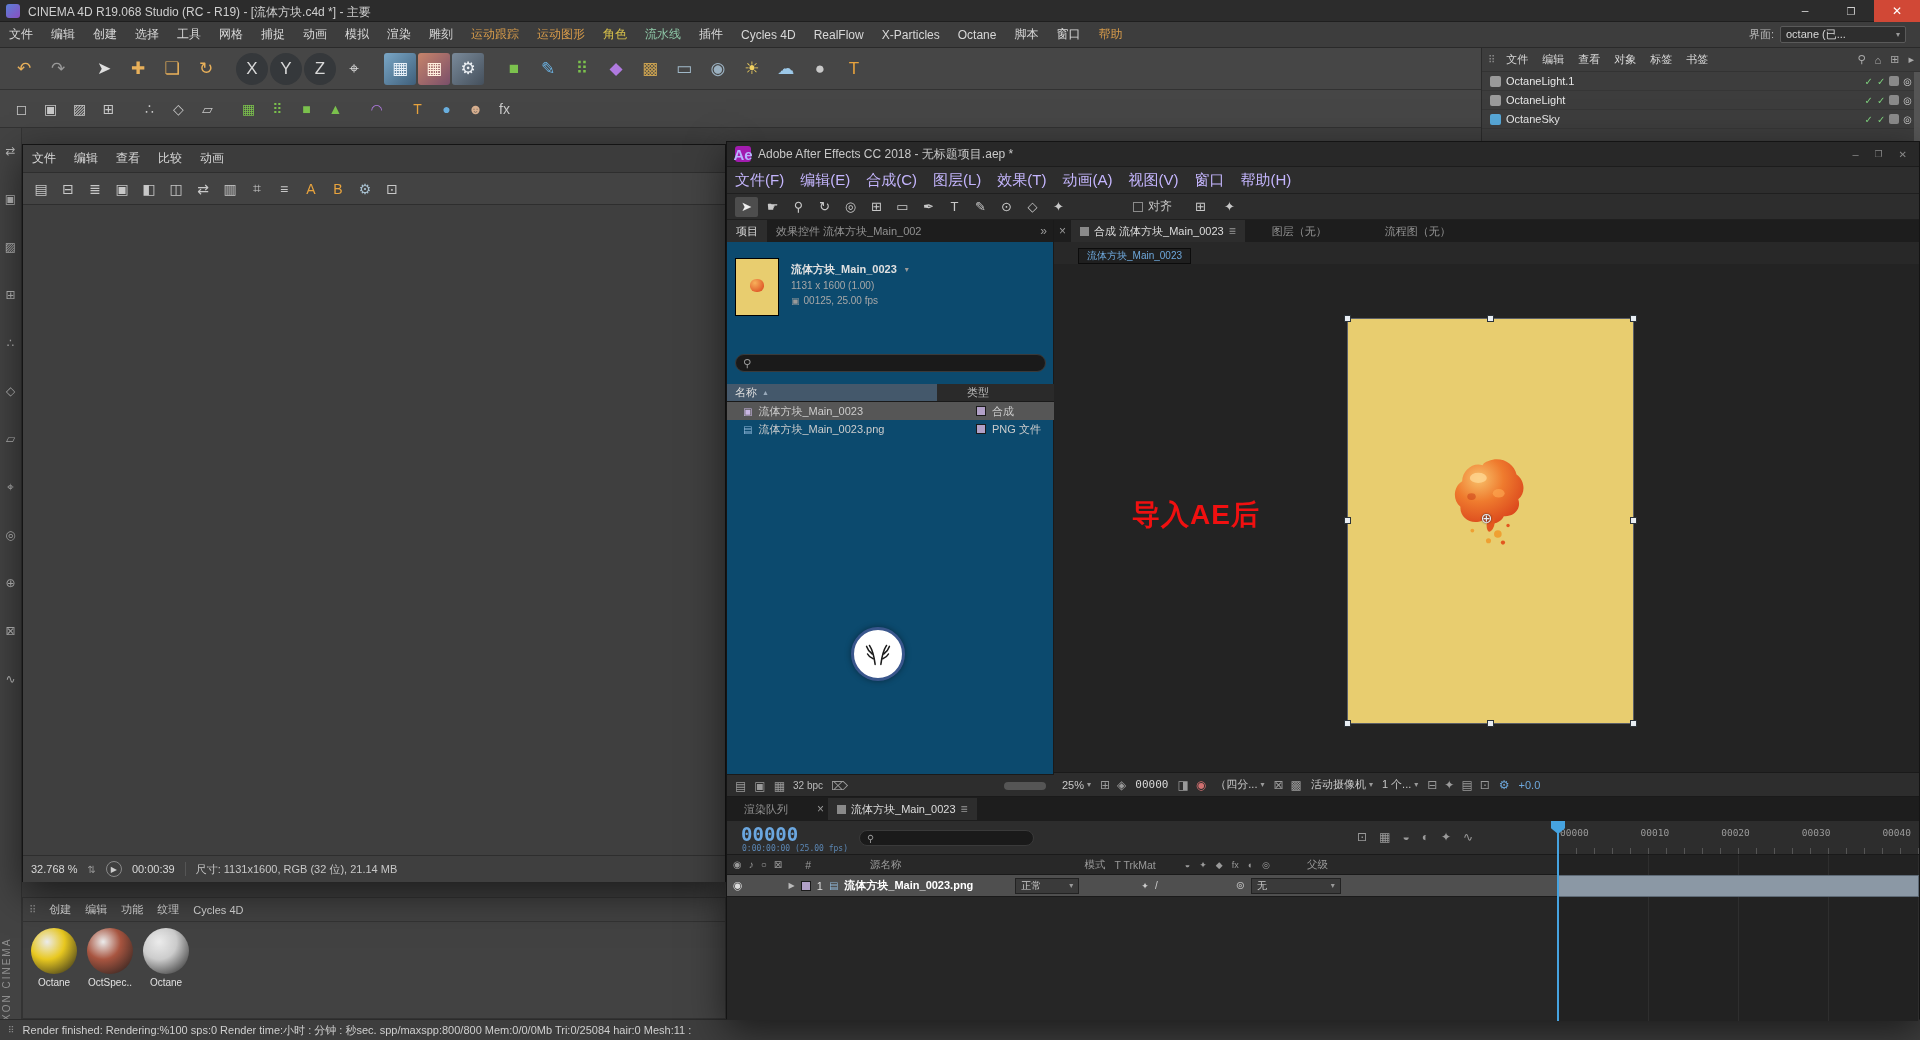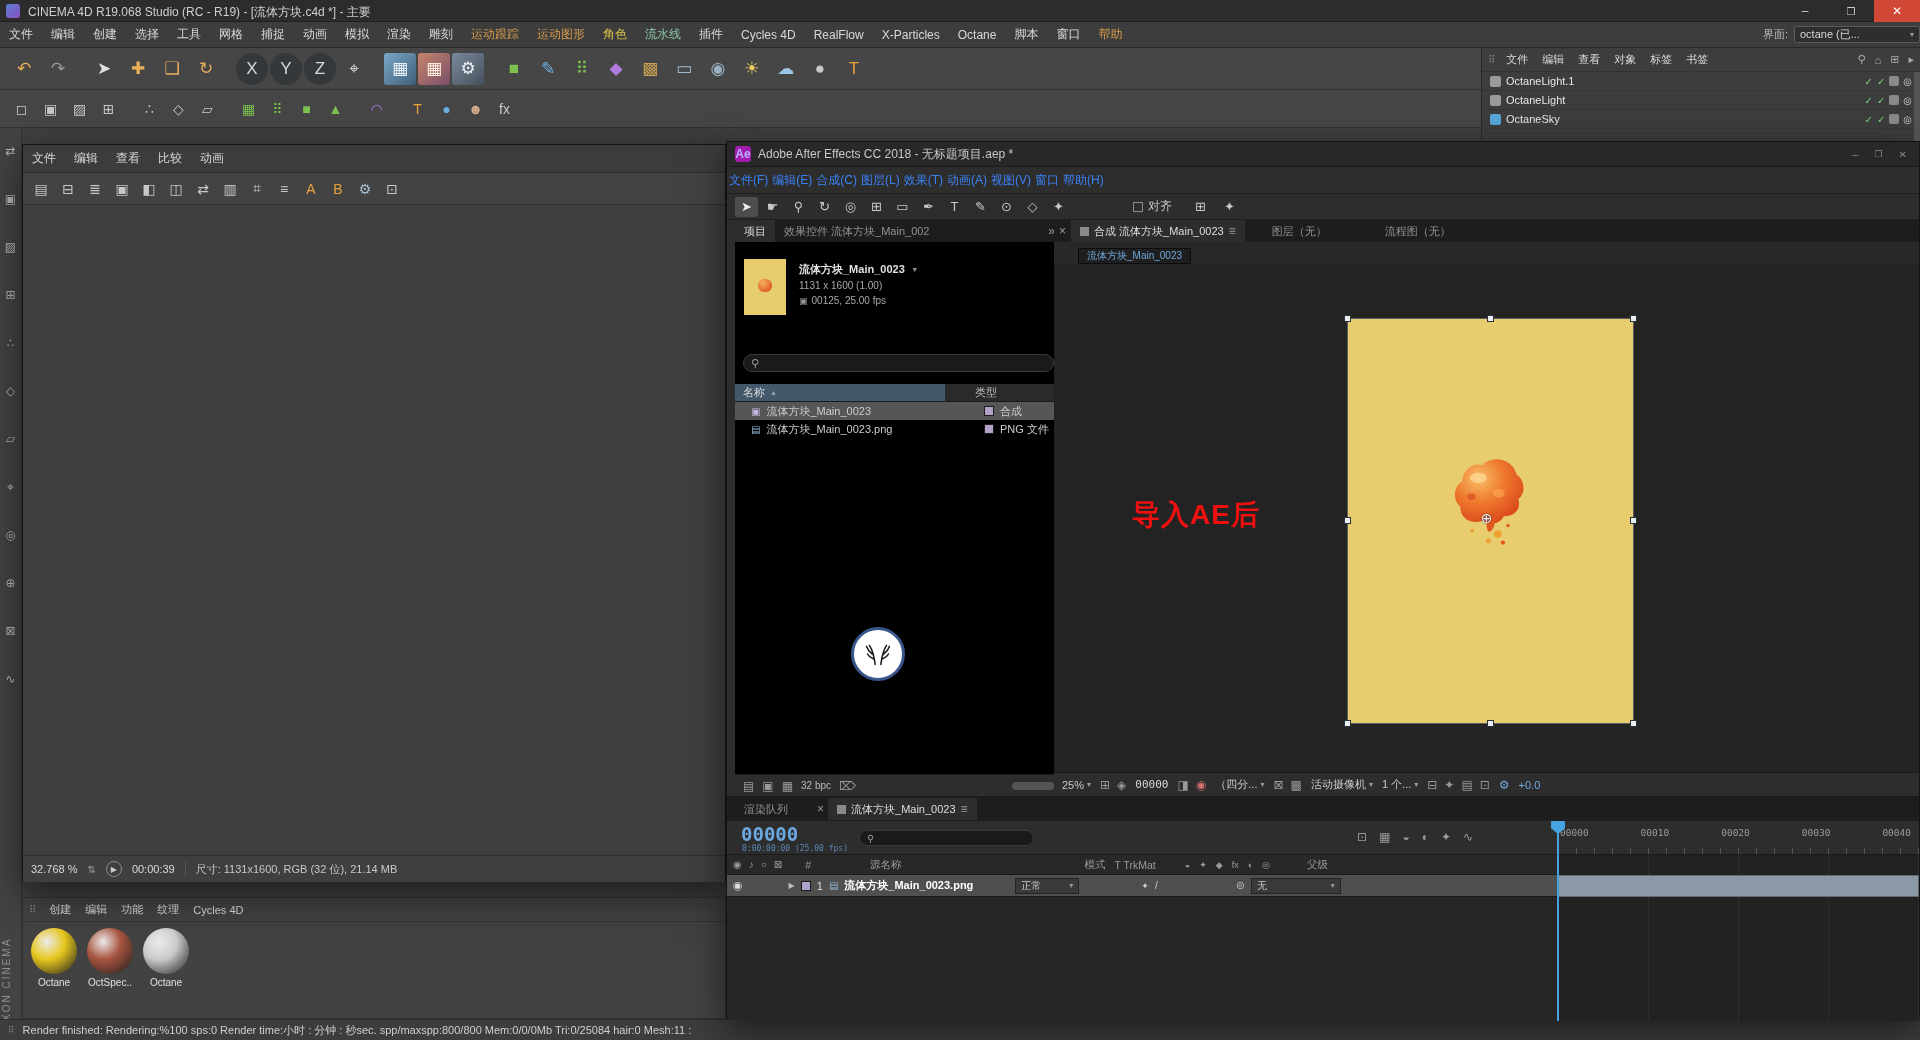--- a/index.html
+++ b/index.html
@@ -22,21 +22,21 @@
 .om-tab{font-size:11px;color:#d8d8d8;padding:0 7px;height:100%;display:flex;align-items:center}
 .om-row{height:19px;gap:5px;padding-left:8px;border-bottom:1px solid #363636;font-size:11px;color:#e6e6e6;display:flex;align-items:center}
 .om-chip{width:11px;height:11px;border-radius:2px;flex:none}
 
 .pv-menu .menu-item{font-size:12px}
 .pvi{width:24px;height:24px;font-size:14px;border-radius:3px}
 
 .mat{width:46px;height:46px;border-radius:50%;flex:none;
   background:radial-gradient(circle at 35% 30%,rgba(255,255,255,.9) 0%,var(--c) 40%,rgba(0,0,0,.6) 100%)}
 
-.ae-menu-item{padding:0 2px;font-size:12px;color:#3b82f6;height:100%;display:flex;align-items:center}
+.ae-menu-item{padding:0 8px;font-size:15px;color:#c4b5fd;height:100%;display:flex;align-items:center}
 .tool{width:23px;height:20px;font-size:13px;color:#c8c8c8;border-radius:2px}
 .ae-tab{height:22px;display:flex;align-items:center;padding:0 9px;font-size:11px;color:#929292;gap:5px;white-space:nowrap}
 .ae-tab.active{background:#2d2d2d;color:#ddd}
 .smicon{font-size:12px;color:#9a9a9a}
 .ddcaret{font-size:8px;color:#9a9a9a;margin-left:3px}
 .hd{position:absolute;width:7px;height:7px;background:#e8edf2;border:1px solid #2c3338}
 .proj-rows>div:first-of-type{background:#565656}
 .proj-row{height:18px;display:flex;align-items:center;font-size:11px;color:#ccc;gap:6px;padding-left:16px}
 .chip{width:10px;height:10px;background:#b1a0c7;border:1px solid #1a1a1a;flex:none}
 .tl-colhead{font-size:10.5px;color:#9a9a9a}
@@ -97,21 +97,21 @@
         <span class="menu-item" style="color: rgb(143, 201, 168);">流水线</span>
         <span class="menu-item">插件</span>
         <span class="menu-item">Cycles 4D</span>
         <span class="menu-item">RealFlow</span>
         <span class="menu-item">X-Particles</span>
         <span class="menu-item">Octane</span>
         <span class="menu-item">脚本</span>
         <span class="menu-item">窗口</span>
         <span class="menu-item" style="color: rgb(215, 155, 74);">帮助</span>
       </div>
-    <div class="row" style="margin-left:auto;gap:6px">
+    <div class="row" style="margin-left:auto;padding-right:14px;gap:6px">
       <span style="font-size:11px;color:#b8b8b8">界面:</span>
       <span class="row" style="width:126px;height:17px;background:#2e2e2e;border:1px solid #5a5a5a;border-radius:2px;padding:0 5px;font-size:11px;color:#d8d8d8;justify-content:space-between">
         <span>octane (已...</span>
         <span class="ddcaret">▾</span>
       </span>
     </div>
   </div>
 
   <div class="abs tbwrap" style="left:0;top:48px;width:1481px;height:42px">
 
@@ -307,21 +307,21 @@
       <span class="i" style="width:16px;height:16px;border:1px solid #888;border-radius:50%;font-size:8px;color:#ccc">▶</span>
       <span style="font-size:11px;color:#d8d8d8">00:00:39</span>
       <span style="width:1px;height:14px;background:#555"></span>
       <span style="font-size:11px;color:#c8c8c8">尺寸: 1131x1600, RGB (32 位), 21.14 MB</span>
     </div>
   </div>
 
   <div class="win" style="left:726px;top:141px;width:1194px;height:878px;background:#2d2d2d">
 
     <div class="row" style="height:25px;background:#282828;border-bottom:1px solid #1c1c1c;padding:0 8px;gap:7px">
-      <span class="i" style="width:16px;height:16px;background:#a21caf;color:#b8b4ff;font-size:12px;font-weight:700;border-radius:3px">Ae</span>
+      <span class="i" style="width:16px;height:16px;background:#a21caf;color:#b8b4ff;font-size:15px;font-weight:700;border-radius:3px">Ae</span>
       <span style="font-size:12px;color:#c8c8c8;white-space:nowrap">Adobe After Effects CC 2018 - 无标题项目.aep *</span>
       <span class="row" style="margin-left:auto;gap:16px;color:#888;padding-right:4px">
         <span class="i" style="font-size:11px">–</span>
         <span class="i" style="font-size:9px">❐</span>
         <span class="i" style="font-size:10px">✕</span>
       </span>
     </div>
 
     <div class="row" style="height:27px;background:#2d2d2d;border-bottom:1px solid #1f1f1f">
 
@@ -359,21 +359,21 @@
       </span>
       <div class="row" style="gap:6px;margin-left:14px">
 
       <span class="i tool" style="color: rgb(200, 200, 200);">⊞</span>
           <span class="i tool" style="color: rgb(200, 200, 200);">✦</span>
         </div>
     </div>
 
     <div class="abs" style="left:0;top:78px;width:1192px;height:576px">
 
-      <div class="abs" style="left:8px;top:0;width:327px;height:576px;background:#000000;border-right:1px solid #1a1a1a">
+      <div class="abs" style="left:0;top:0;width:327px;height:576px;background:#0c4a6e;border-right:1px solid #1a1a1a">
         <div class="row" style="height:22px;background:#1d1d1d">
           <span class="ae-tab active">项目</span>
           <span class="ae-tab" style="max-width:200px;overflow:hidden;text-overflow:ellipsis;display:block;line-height:22px">效果控件 流体方块_Main_002</span>
           <span class="smicon" style="margin-left:auto;padding-right:6px">»</span>
         </div>
         <div class="abs" style="left:8px;top:38px;width:44px;height:58px;background:#e8cd6f;border:1px solid #000">
           <span class="abs" style="left:14px;top:20px;width:14px;height:13px;background:radial-gradient(circle at 35% 30%,#f8b05a,#d8401a);border-radius:45%"></span>
         </div>
         <span class="abs row" style="left:64px;top:42px;gap:5px">
           <span style="font-size:11px;color:#e0e0e0;font-weight:700">流体方块_Main_0023</span>

